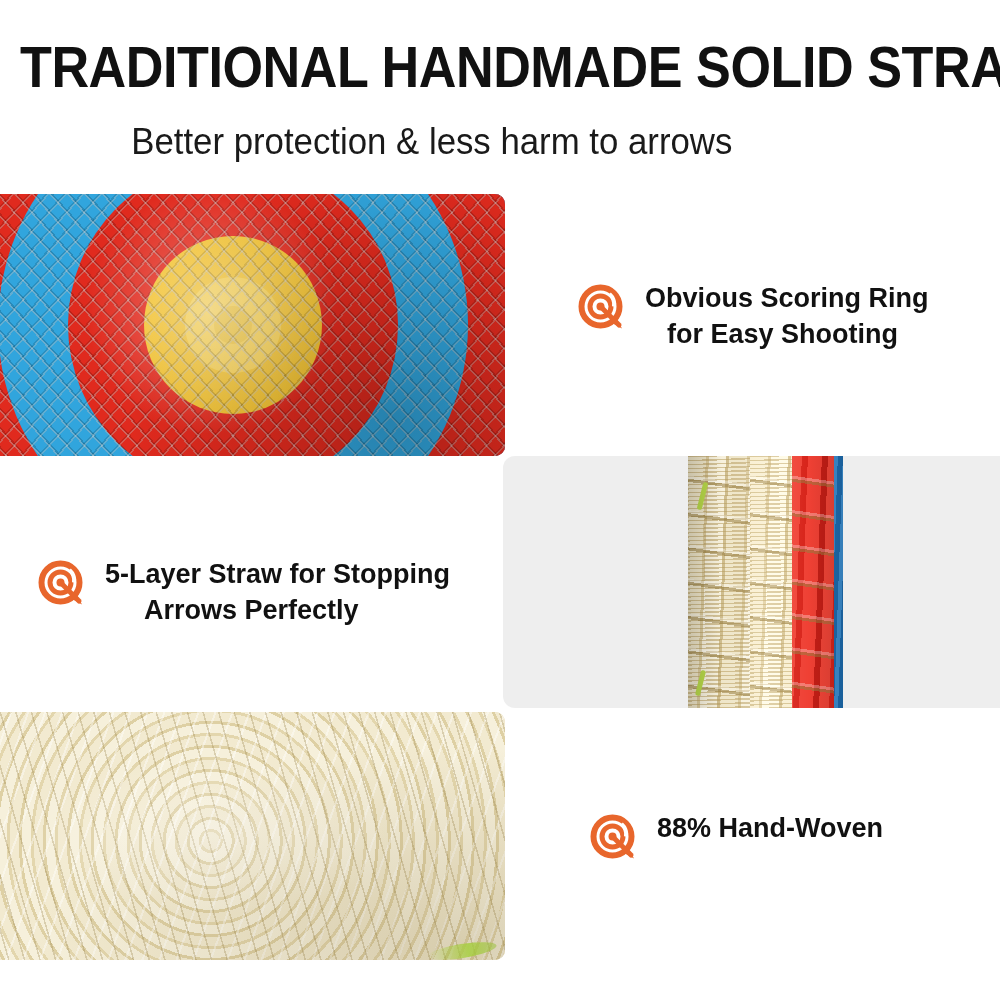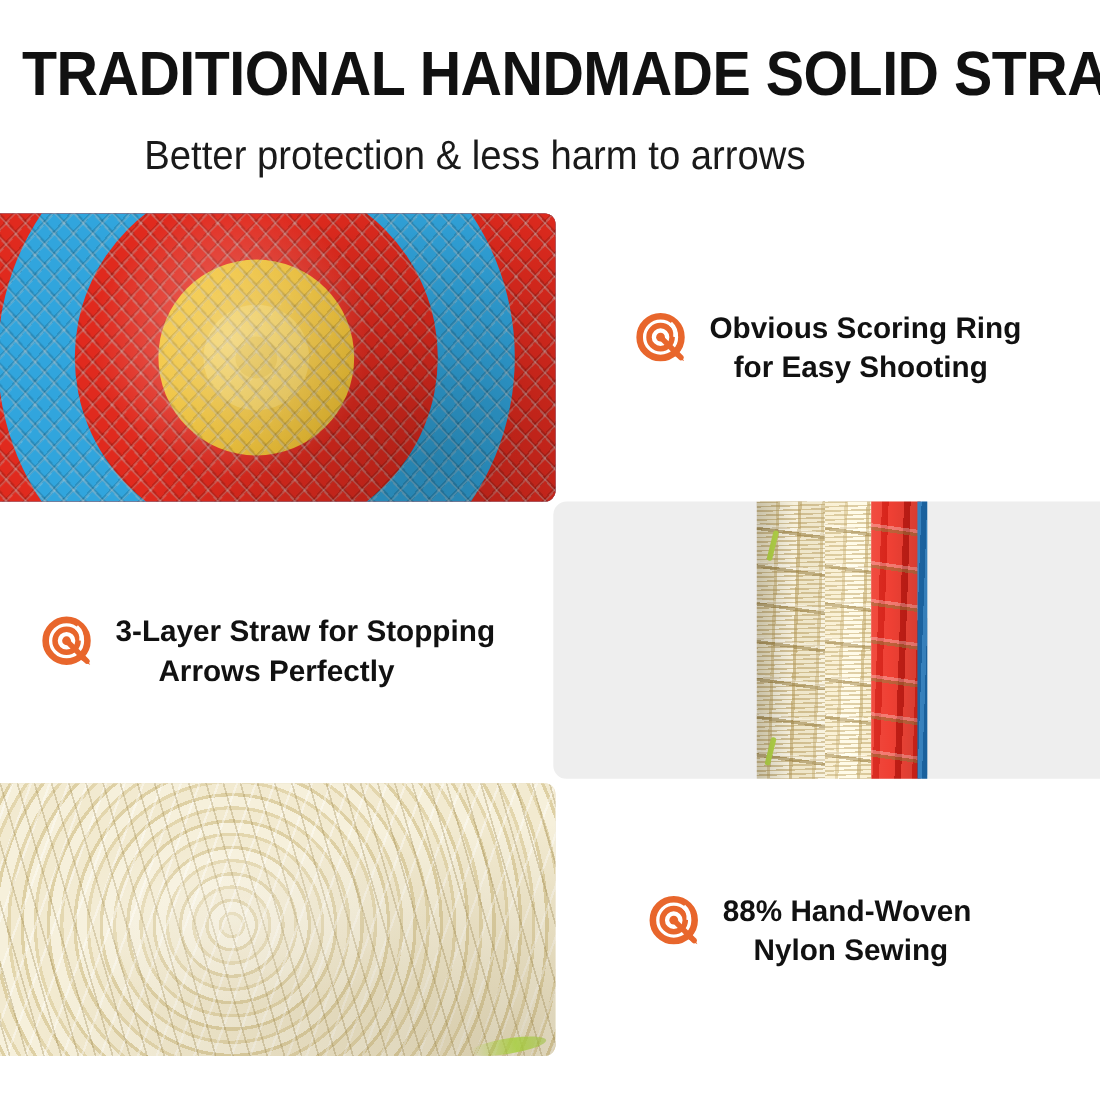--- a/index.html
+++ b/index.html
@@ -310,35 +310,34 @@
       <svg viewBox="0 0 50 50" width="50" height="50" aria-hidden="true">
         <circle cx="22.5" cy="22.5" r="19" fill="none" stroke="#E8662C" stroke-width="6"></circle>
         <circle cx="22.5" cy="22.5" r="10.5" fill="none" stroke="#E8662C" stroke-width="5"></circle>
         <circle cx="22.5" cy="22.5" r="4" fill="#E8662C"></circle>
         <path d="M22.5 22.5 L41 41" stroke="#E8662C" stroke-width="5" stroke-linecap="round"></path>
         <path d="M34 39 L44 44.5 L38.5 34.5 Z" fill="#E8662C"></path>
         <path d="M31.5 10 A14 14 0 0 1 36 22.5" fill="none" stroke="#ffffff" stroke-width="4"></path>
       </svg>
     </span>
     <span class="ftext">
-      <span>3-Layer Straw for Stopping</span>
+      <span>5-Layer Straw for Stopping</span>
       <span class="l2">Arrows Perfectly</span>
     </span>
   </div>
 
   <div class="feature" id="feature-sewing">
     <span class="icon">
       <svg viewBox="0 0 50 50" width="50" height="50" aria-hidden="true">
         <circle cx="22.5" cy="22.5" r="19" fill="none" stroke="#E8662C" stroke-width="6"></circle>
         <circle cx="22.5" cy="22.5" r="10.5" fill="none" stroke="#E8662C" stroke-width="5"></circle>
         <circle cx="22.5" cy="22.5" r="4" fill="#E8662C"></circle>
         <path d="M22.5 22.5 L41 41" stroke="#E8662C" stroke-width="5" stroke-linecap="round"></path>
         <path d="M34 39 L44 44.5 L38.5 34.5 Z" fill="#E8662C"></path>
         <path d="M31.5 10 A14 14 0 0 1 36 22.5" fill="none" stroke="#ffffff" stroke-width="4"></path>
       </svg>
     </span>
     <span class="ftext">
       <span>88% Hand-Woven</span>
-      <span class="l2">Nylon Sewing</span>
     </span>
   </div>
 
 </div>
 
 </body></html>

